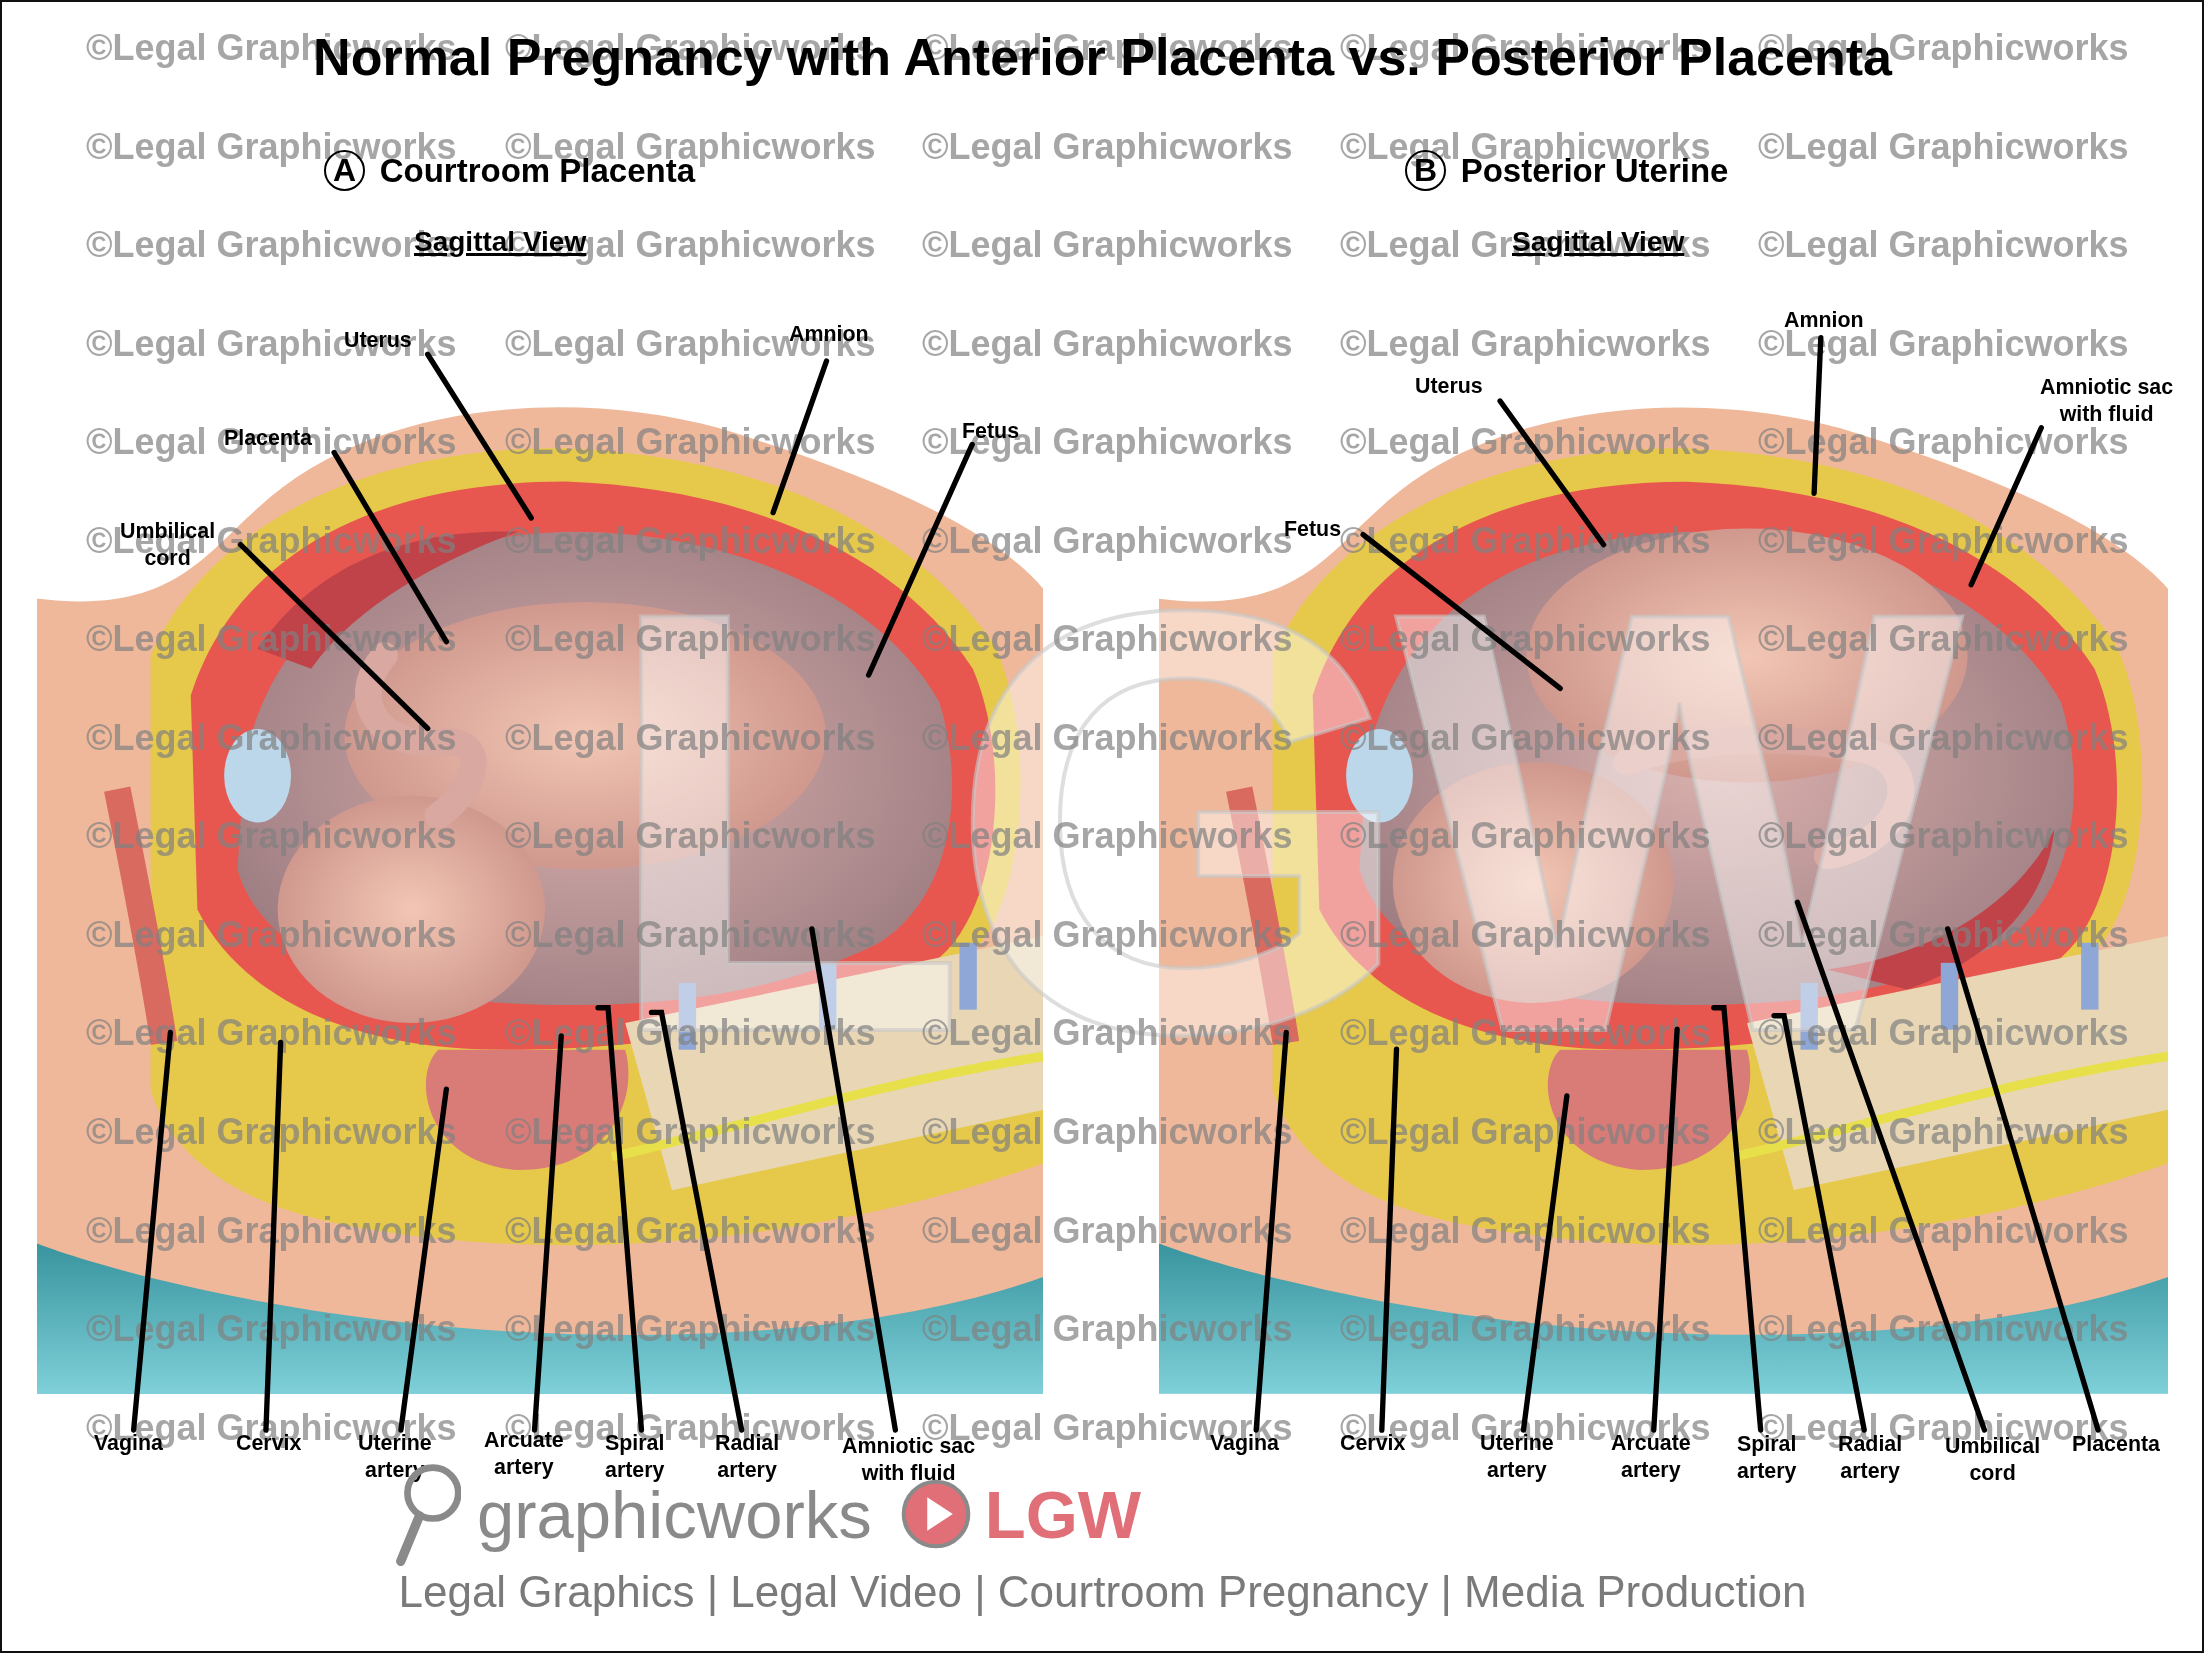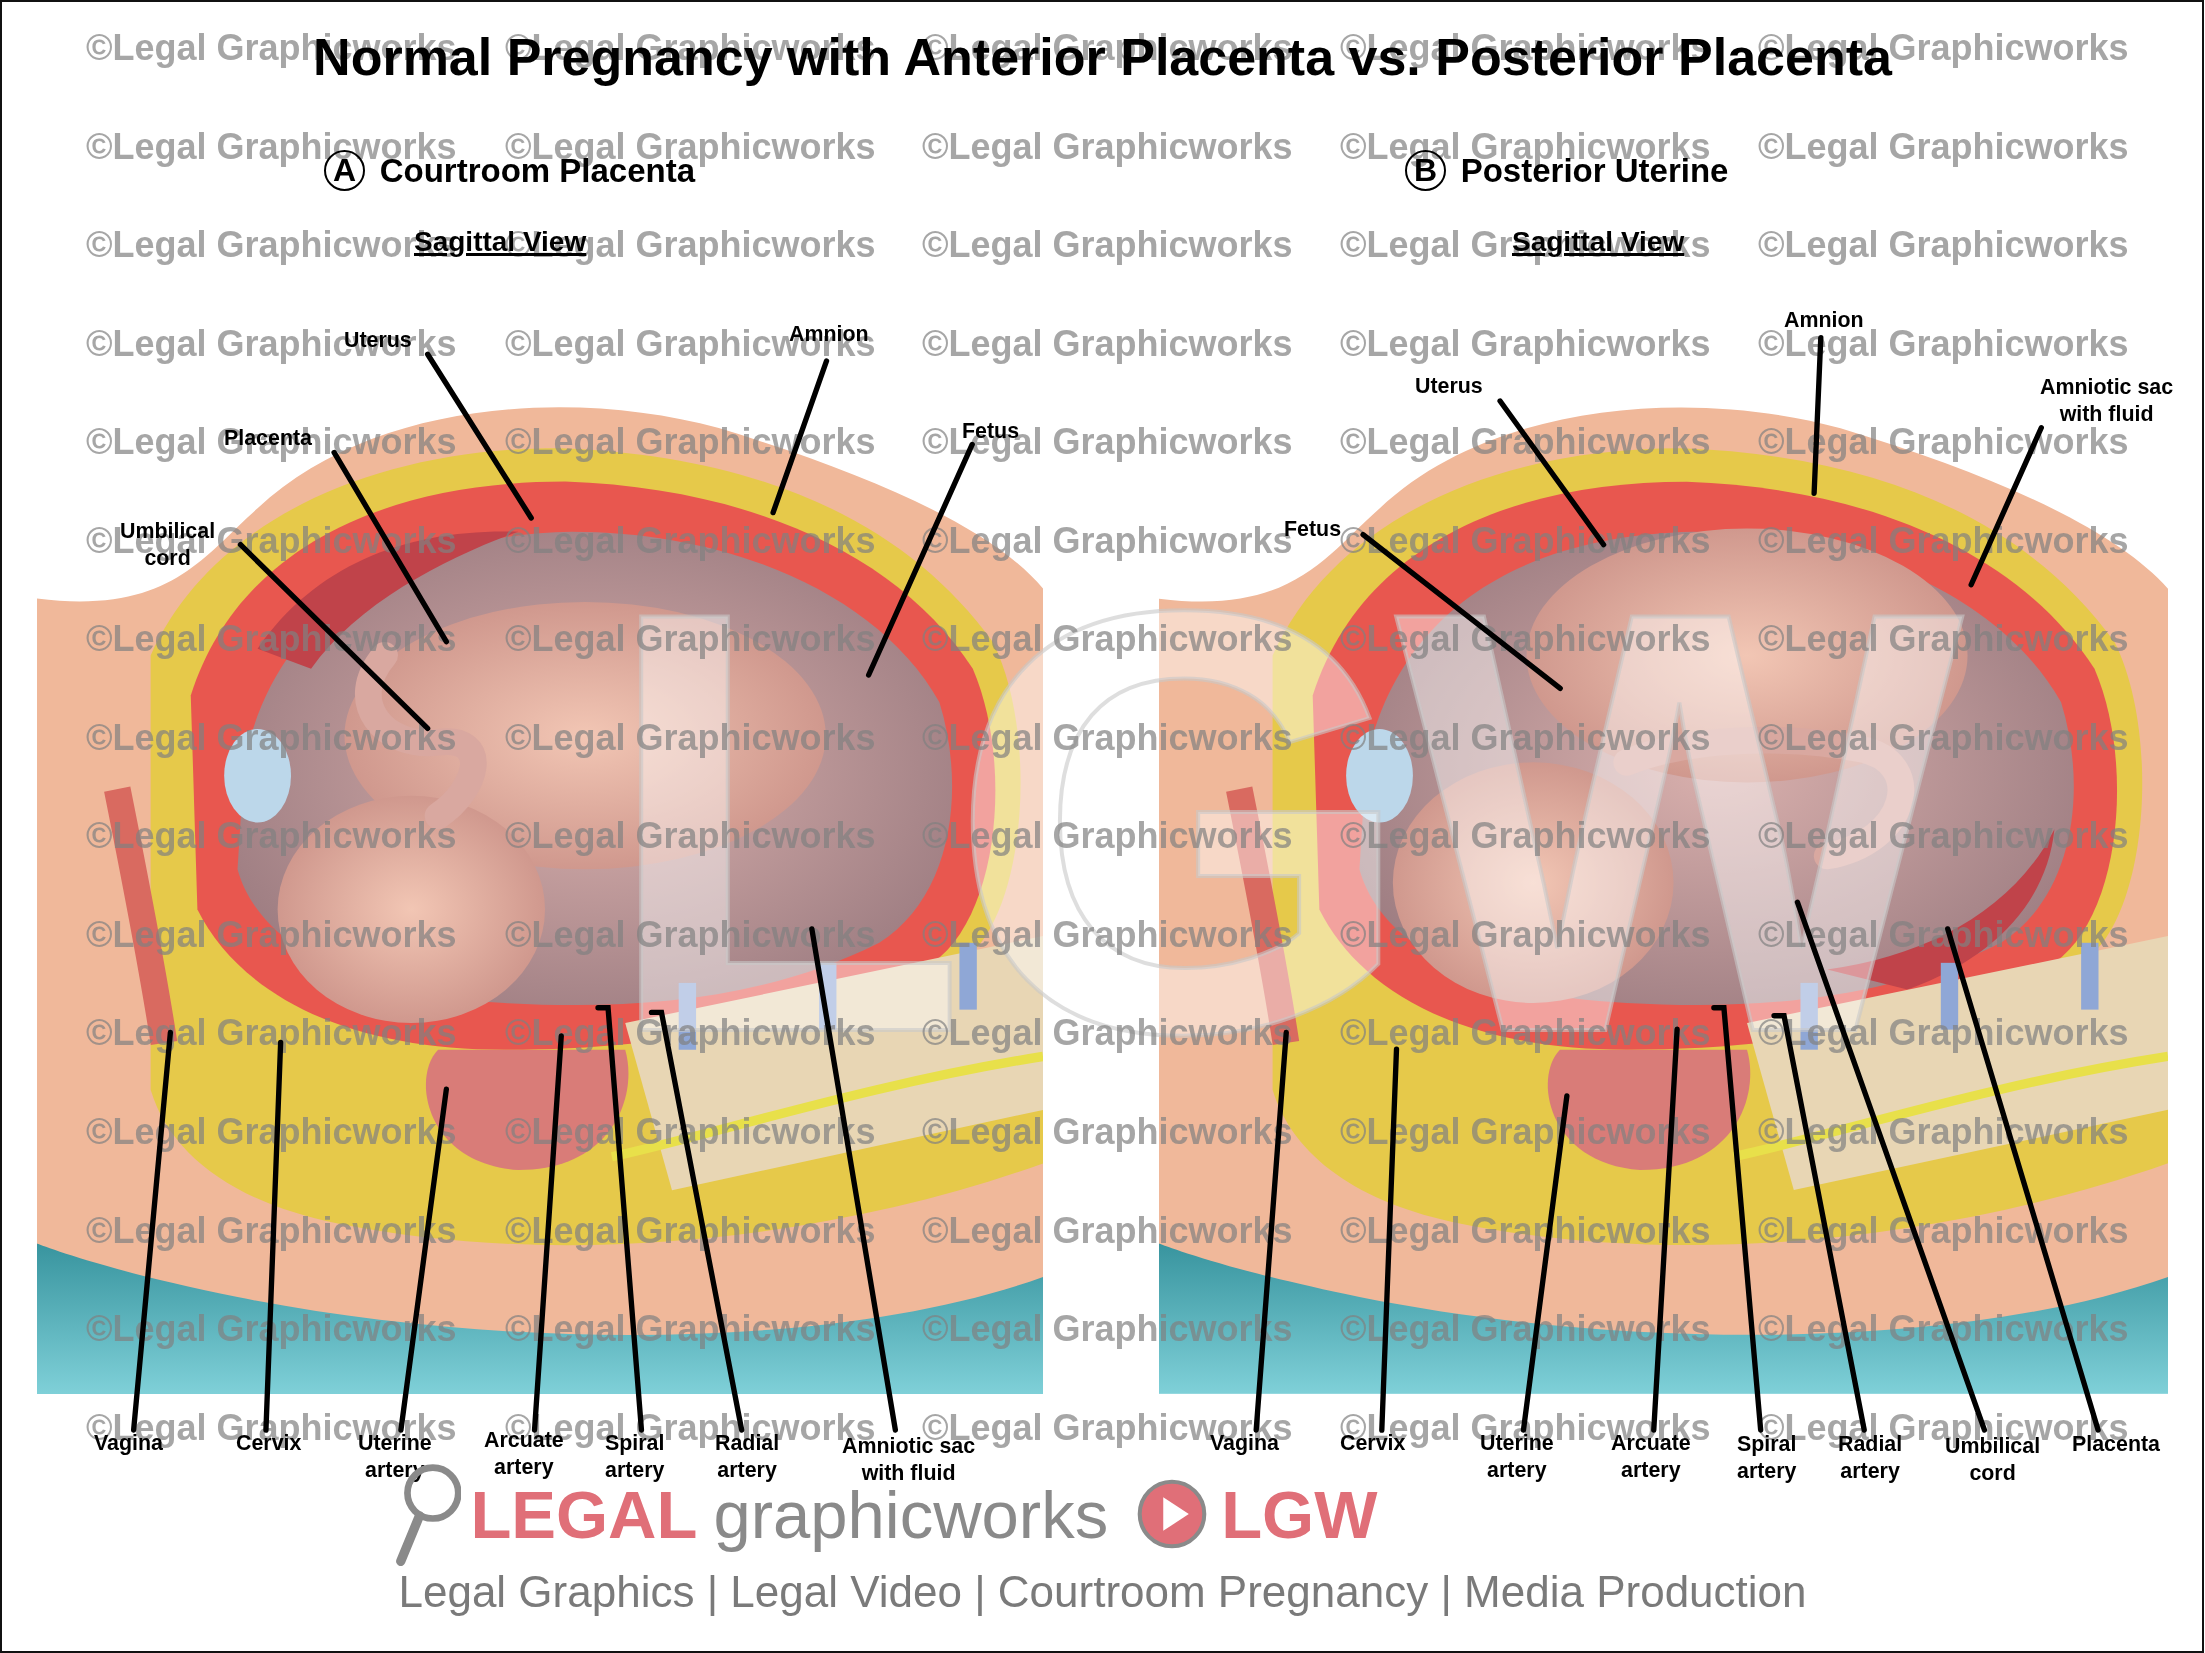--- a/index.html
+++ b/index.html
@@ -272,21 +272,20 @@
 artery</div>
 <div class="label" style="left:1945px; top:1433px;">Umbilical
 cord</div>
 <div class="label" style="left:2072px; top:1431px;">Placenta</div>
 
 <div class="logo">
   <svg width="67" height="107" viewBox="0 0 100 160">
     <circle cx="58" cy="48" r="38" fill="none" stroke="#8a8a8a" stroke-width="10"></circle>
     <line x1="38" y1="82" x2="10" y2="150" stroke="#8a8a8a" stroke-width="14" stroke-linecap="round"></line>
   </svg>
-  <span class="red" style="margin-left:9.4px;">LEGAL</span>
   <span class="grey" style="margin-left:16px;">graphicworks</span>
   <svg width="74" height="74" viewBox="0 0 110 110" style="margin-left:27px;">
     <circle cx="55" cy="55" r="48" fill="#e06f78" stroke="#8a8a8a" stroke-width="6"></circle>
     <polygon points="42,30 80,55 42,80" fill="#fff"></polygon>
   </svg>
   <span class="red" style="margin-left:12px;">LGW</span>
 </div>
 <div class="tagline">Legal Graphics | Legal Video | Courtroom Pregnancy | Media Production</div>
 
 

